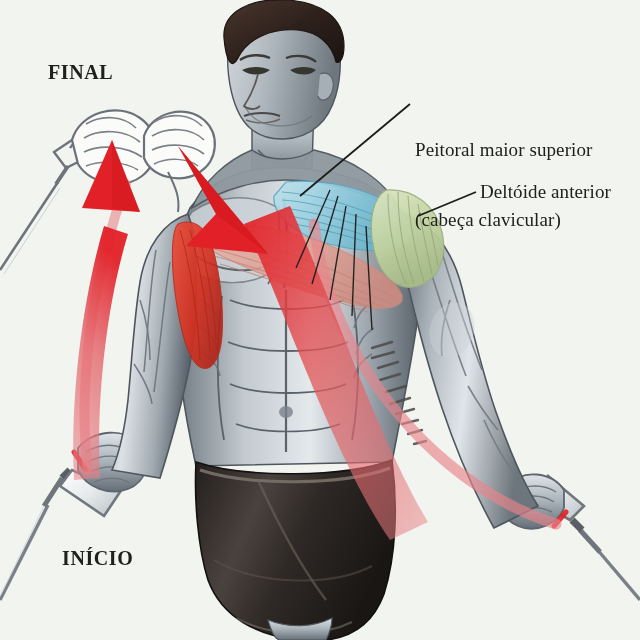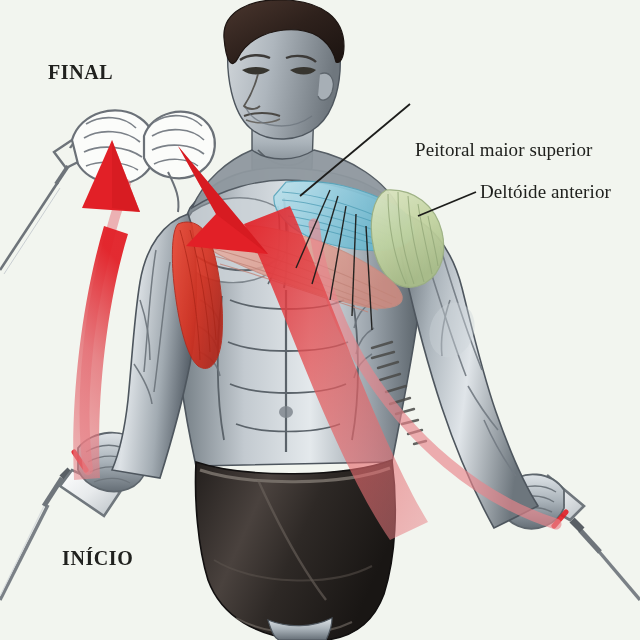--- a/index.html
+++ b/index.html
@@ -364,17 +364,18 @@
     </g>
 
   </svg>
 
   <div class="lbl lbl-stage" id="lbl-final">FINAL</div>
 
   <div class="lbl lbl-stage" id="lbl-inicio">INÍCIO</div>
 
   <div class="lbl lbl-muscle" id="lbl-pect">
     <div>Peitoral maior superior</div>
+    <div>(cabeça clavicular)</div>
   </div>
 
   <div class="lbl lbl-muscle" id="lbl-delt">Deltóide anterior</div>
 
 </div>
 
 </body></html>

